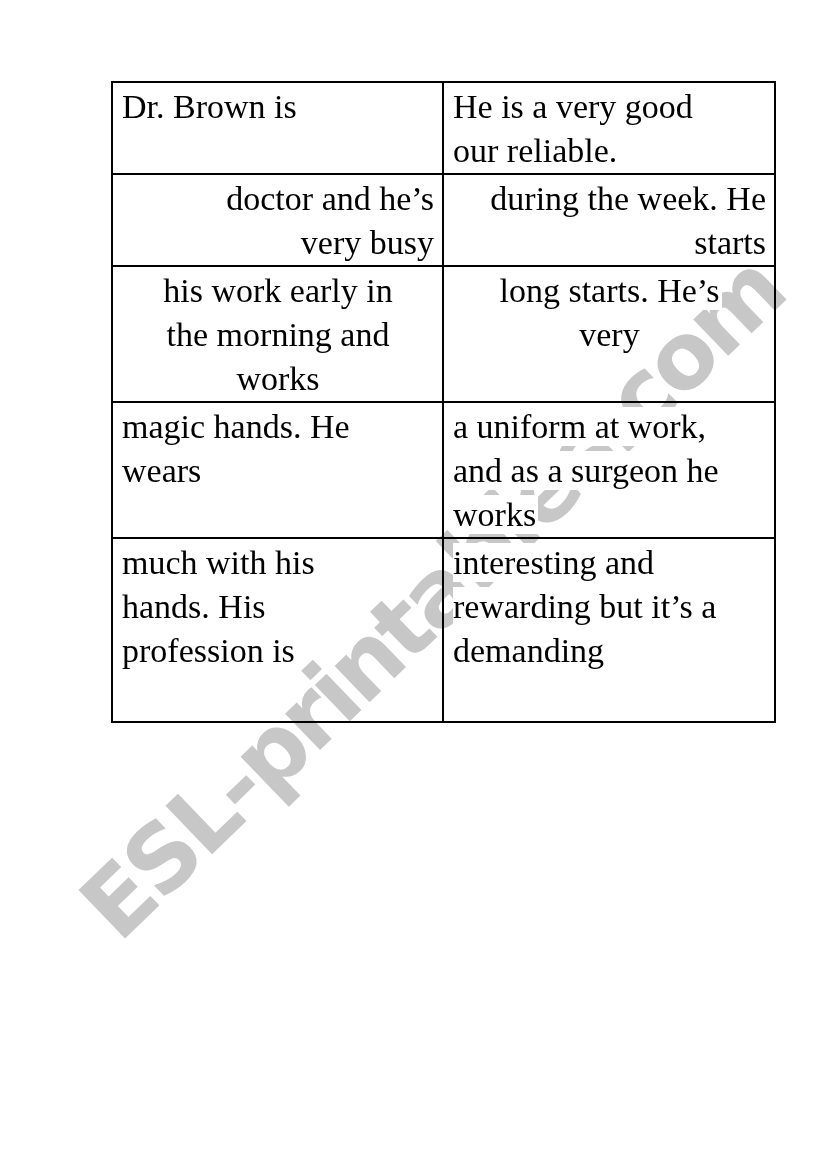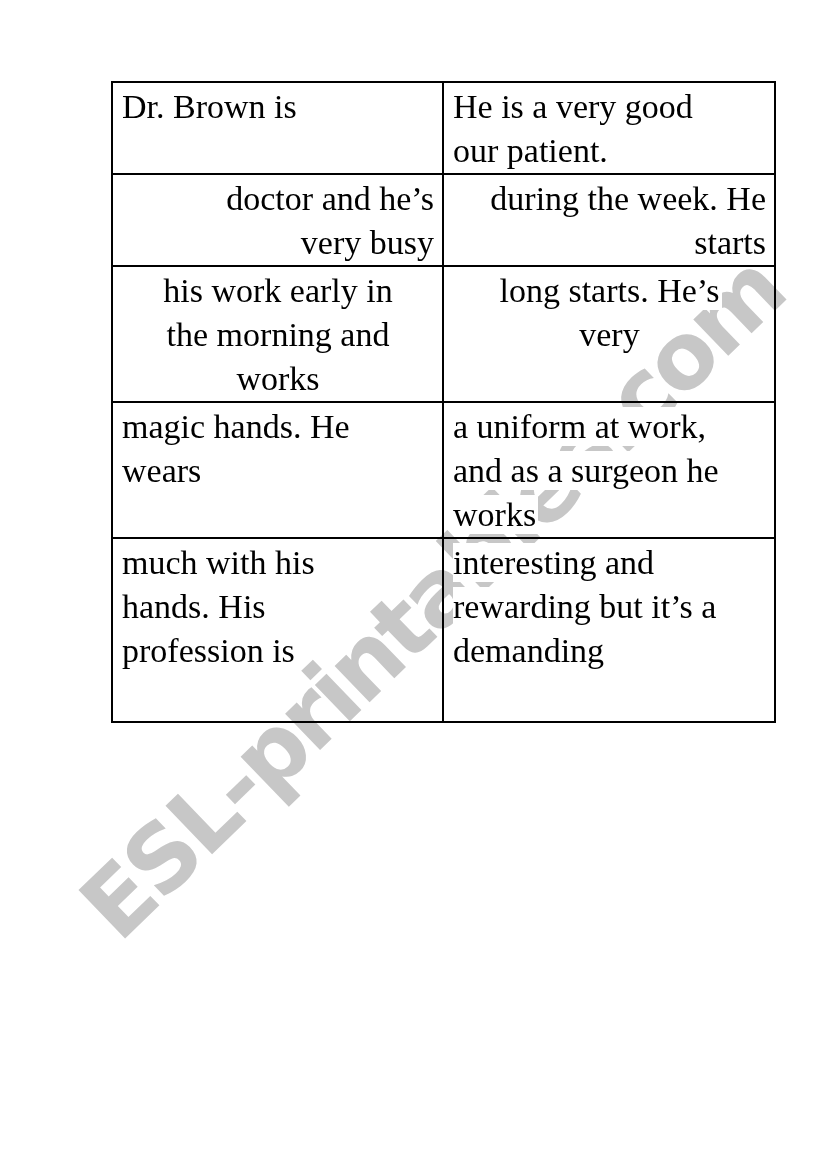--- a/index.html
+++ b/index.html
@@ -77,21 +77,21 @@
 
   <table class="match-table">
     <colgroup>
         <col class="c1">
         <col class="c2">
       </colgroup>
     <tbody>
       <tr class="r1">
         <td><span class="hl">Dr. Brown is</span></td>
         <td><span class="hl">He is a very good
-our patient.</span></td>
+our reliable.</span></td>
       </tr>
       <tr class="r2">
         <td><span class="hl">doctor and he’s
 very busy</span></td>
         <td><span class="hl">during the week. He
 starts</span></td>
       </tr>
       <tr class="r3">
         <td><span class="hl">his work early in
 the morning and

